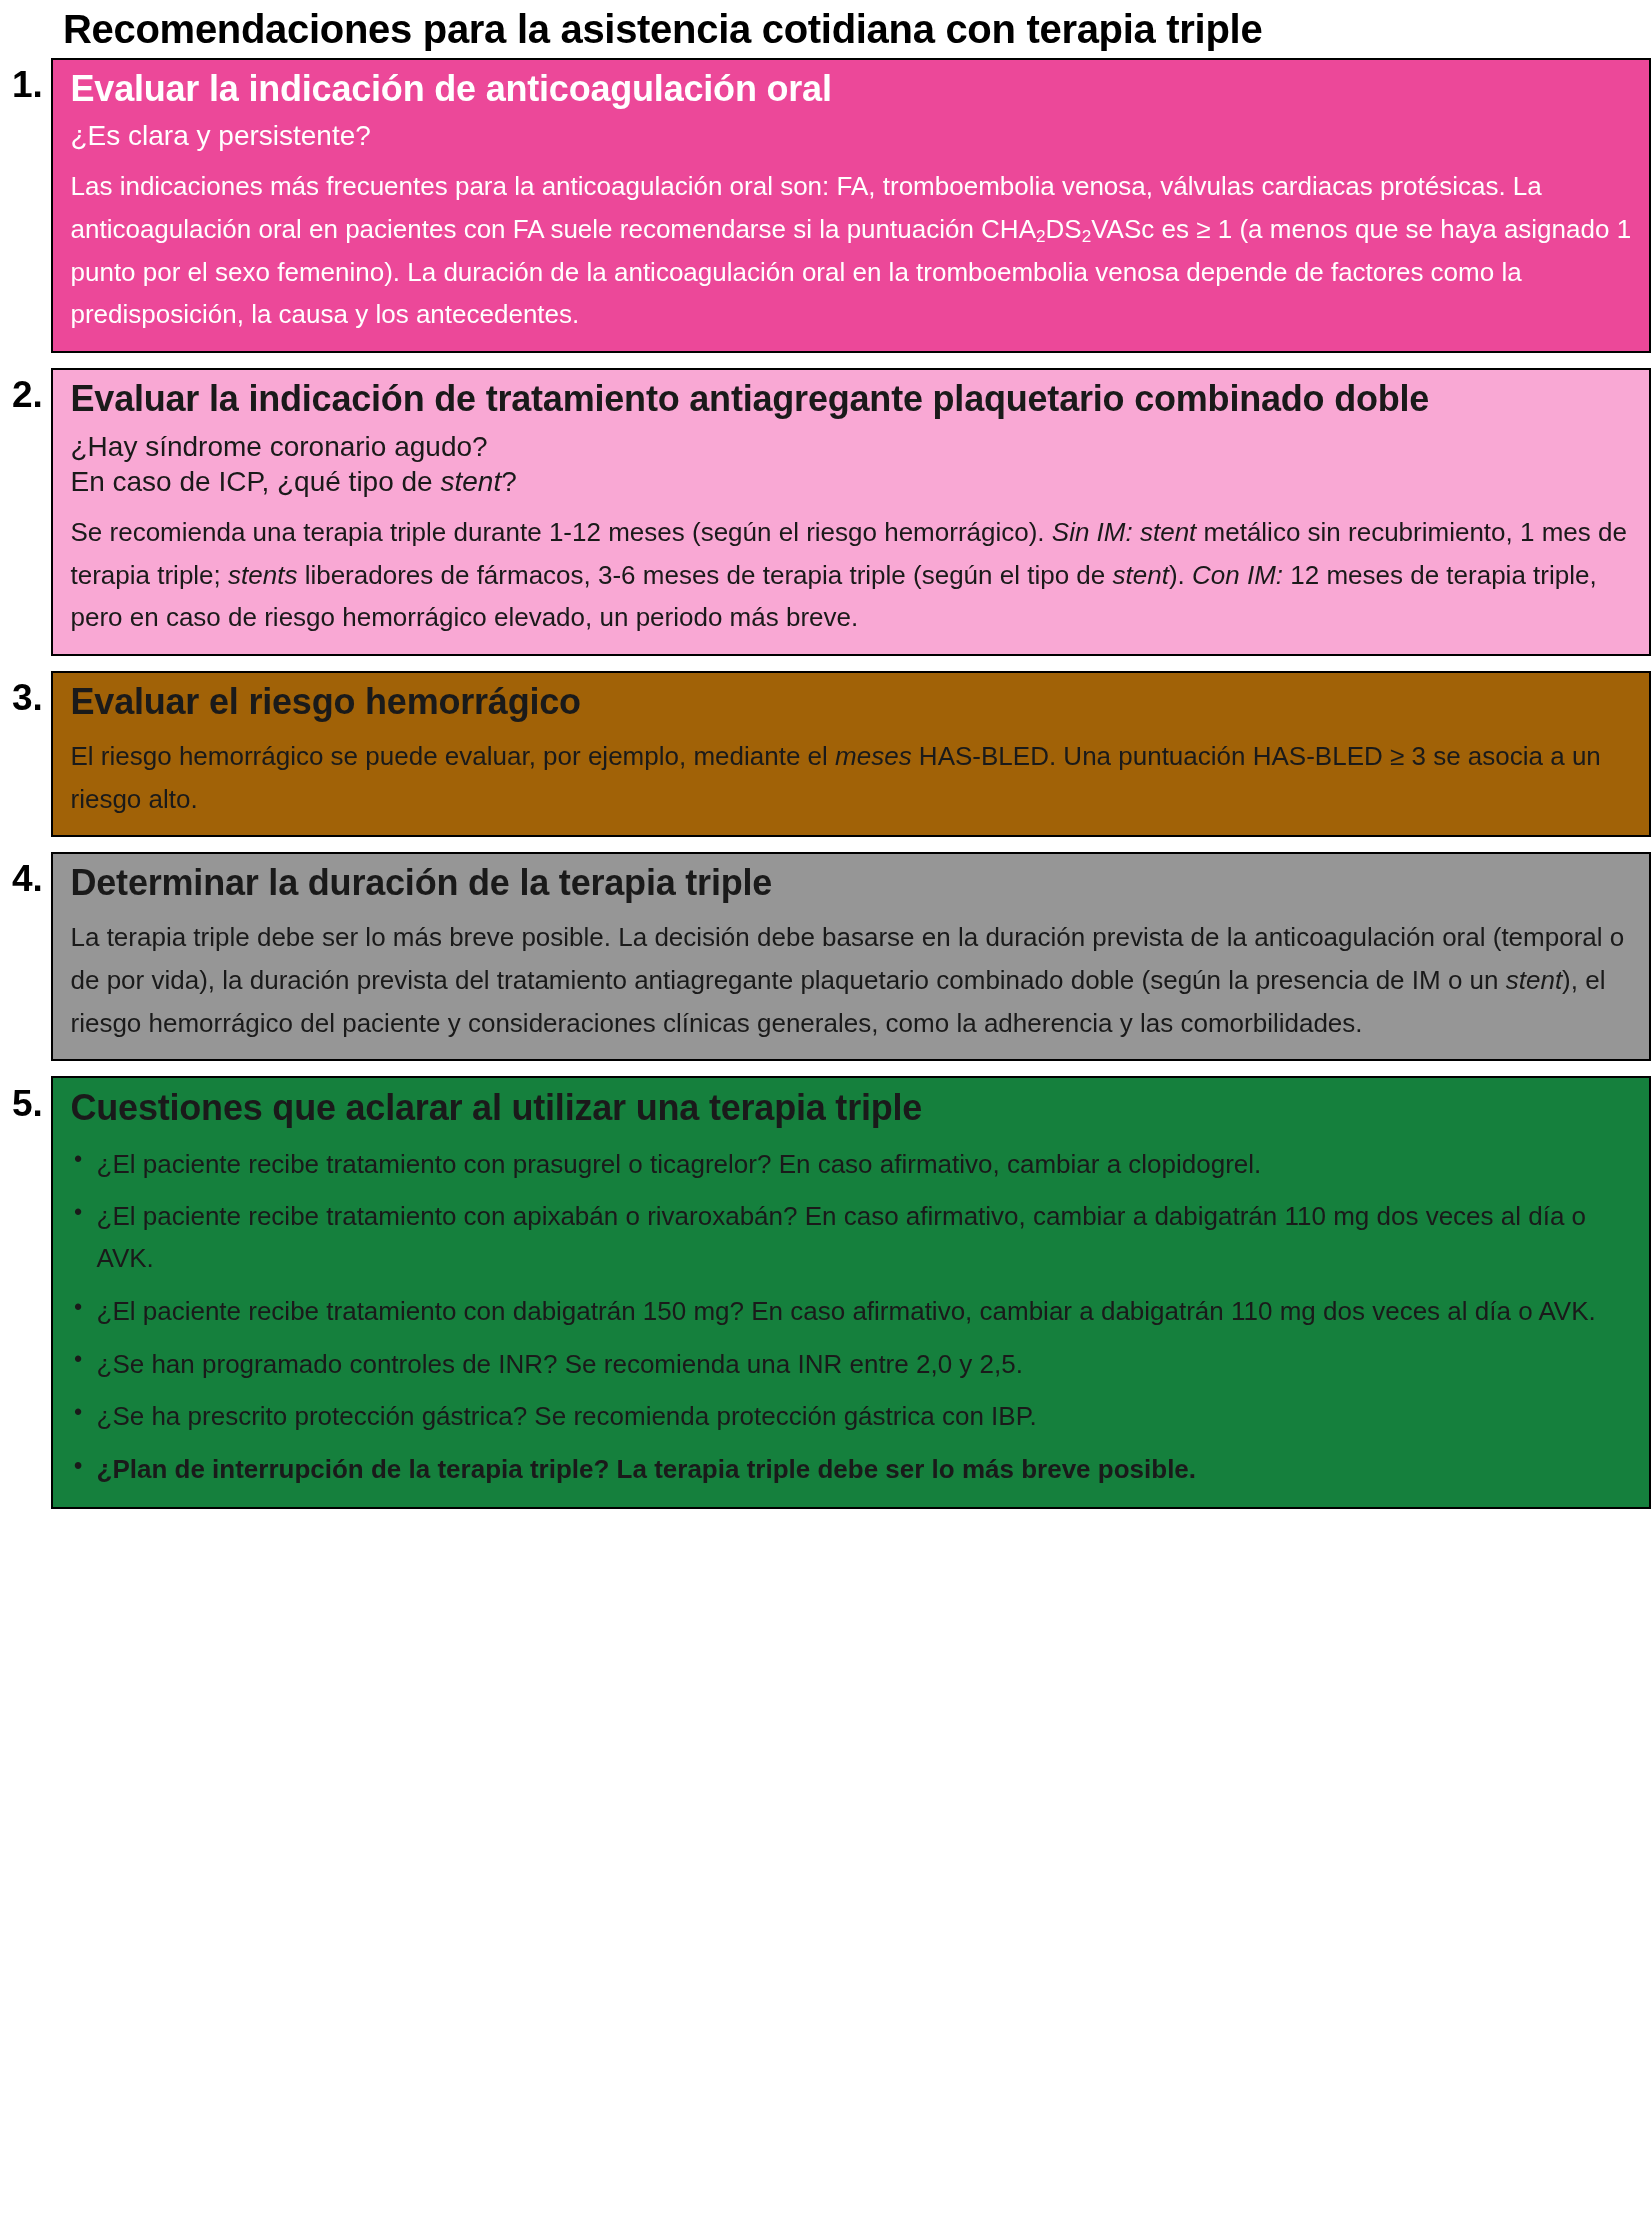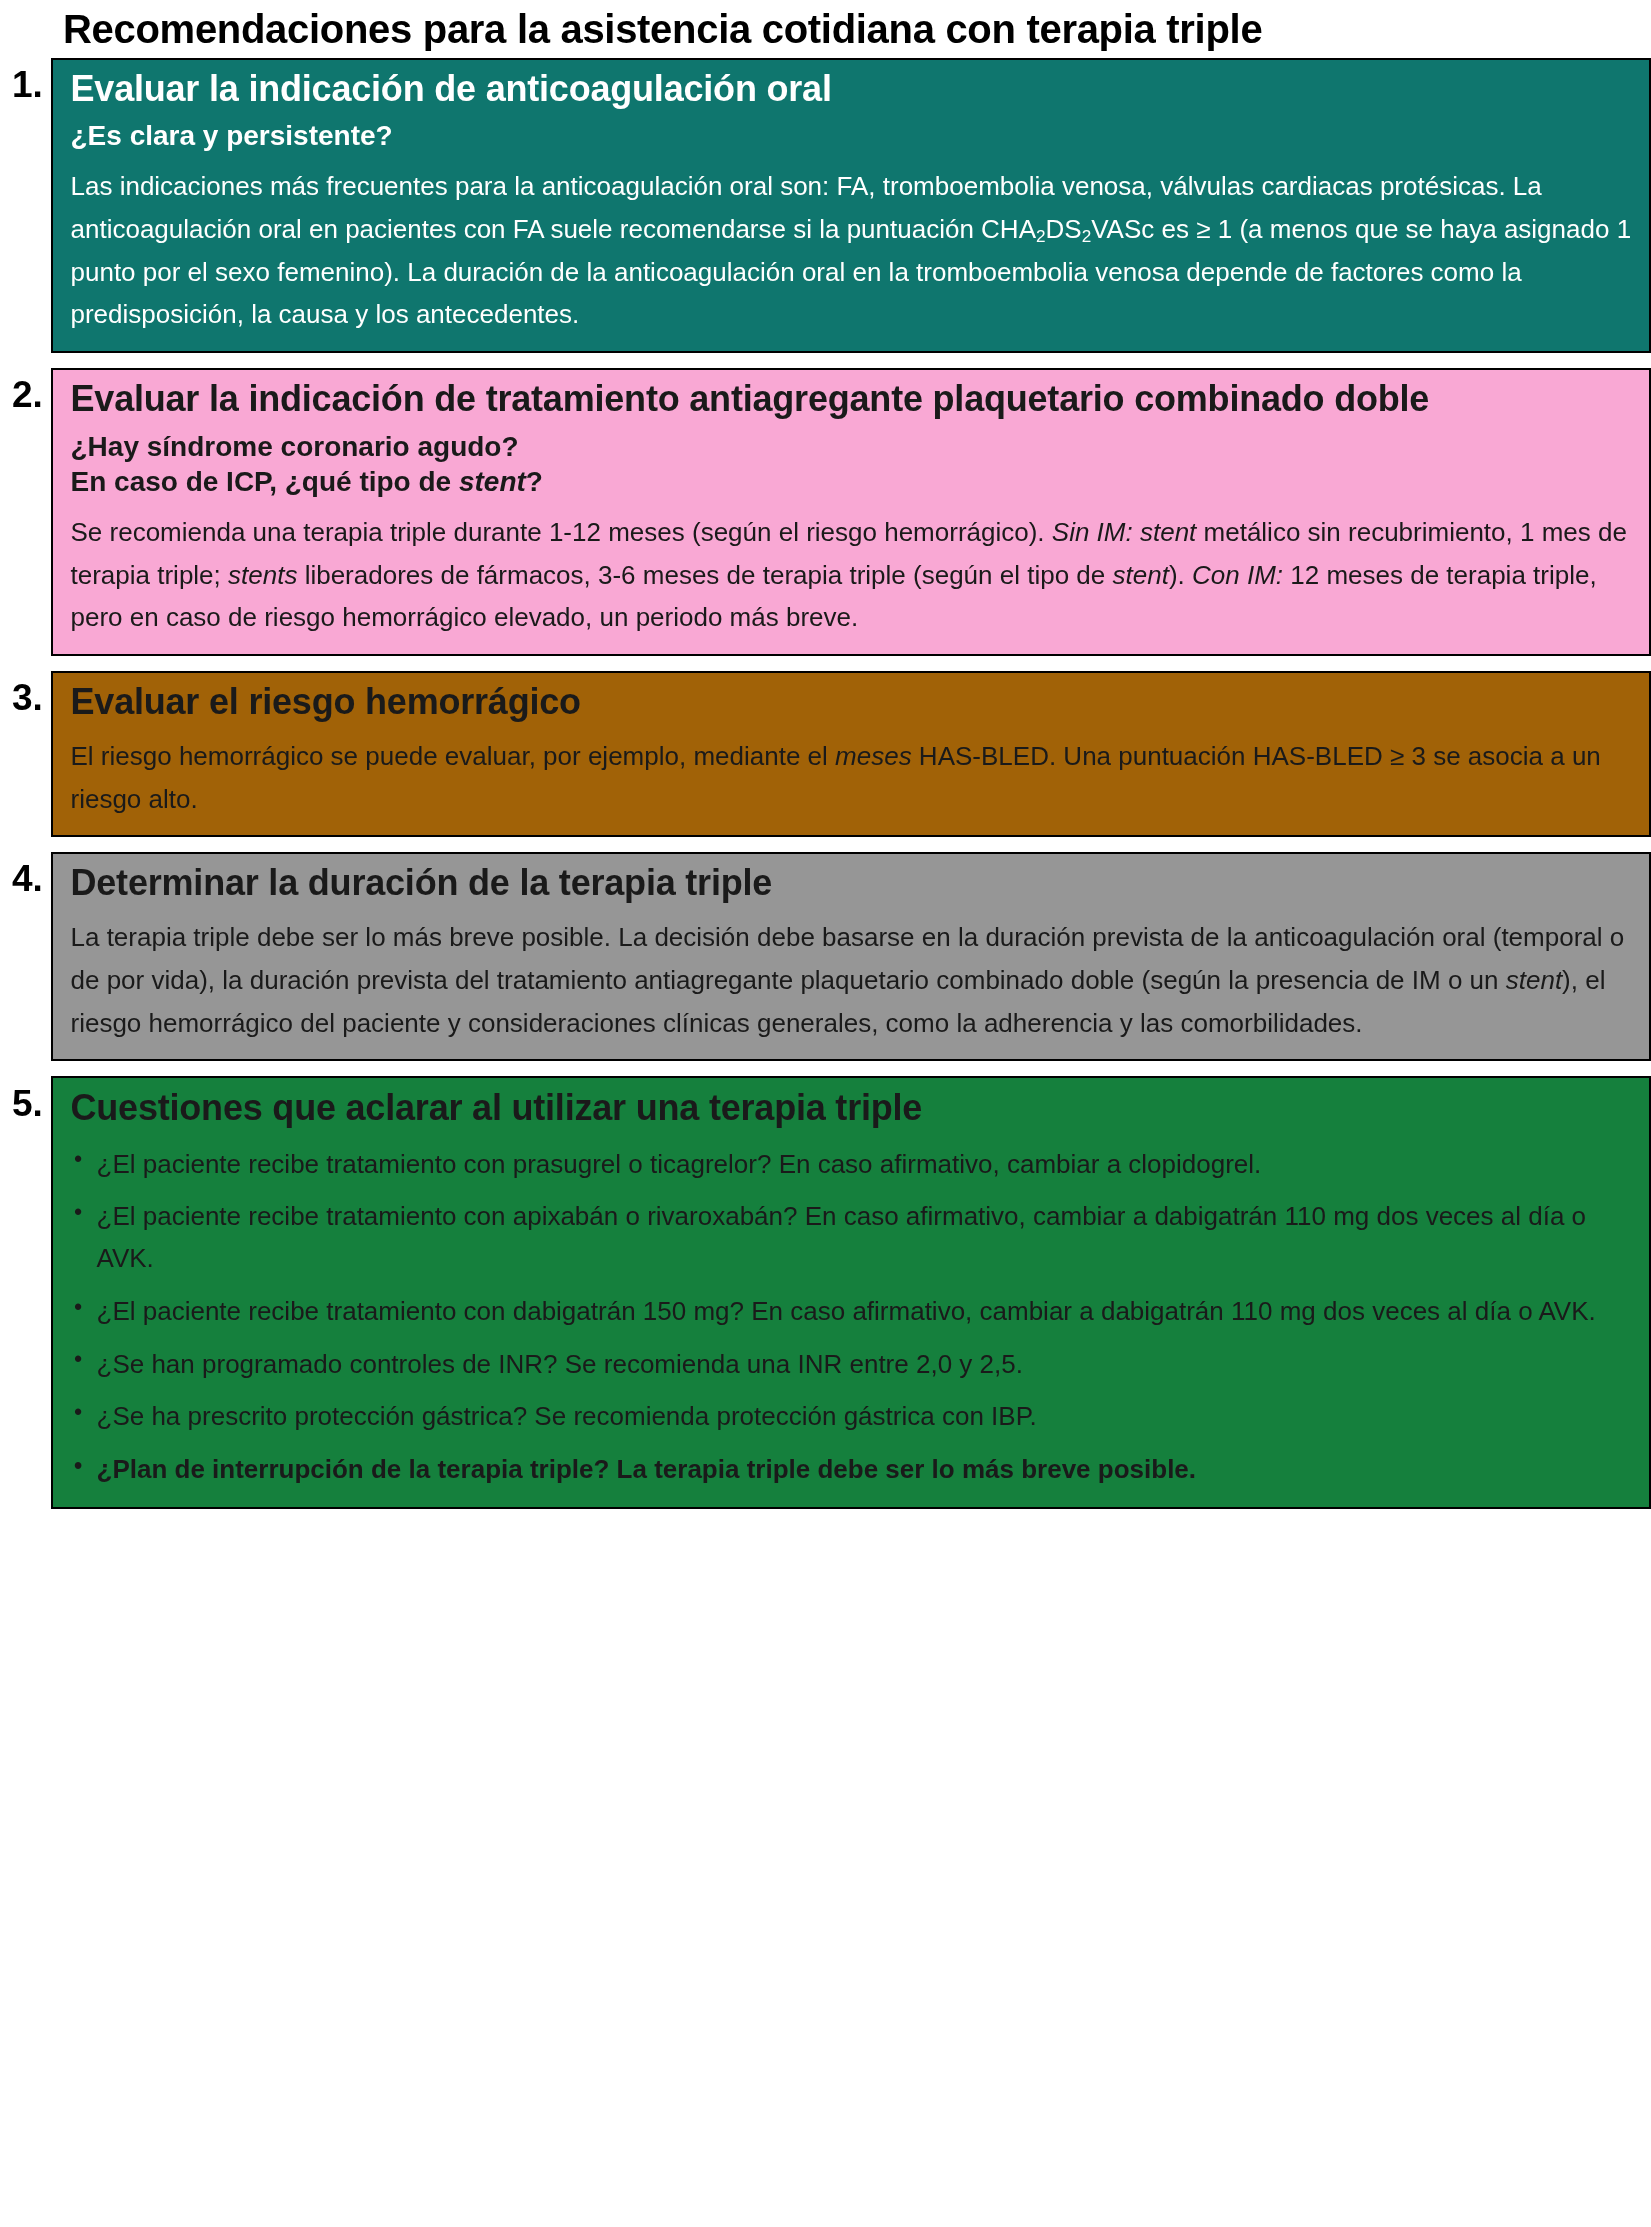--- a/index.html
+++ b/index.html
@@ -71,21 +71,21 @@
     margin: 0 0 2.3px 0;
     font-size: 36px;
     font-weight: bold;
     line-height: 1.14;
     letter-spacing: -0.2px;
   }
 
   .step-subtitle {
     margin: 10.5px 0 1.2px 0;
     font-size: 28px;
-    font-weight: bold;
+    font-weight: normal;
     line-height: 1.18;
   }
   .step-subtitle.tight { margin-top: 2.3px; }
 
   .step-body {
     margin: 13px 0 0 0;
     font-size: 26px;
     line-height: 1.64;
     font-weight: normal;
   }
@@ -108,21 +108,21 @@
     position: absolute;
     left: 3.5px;
     top: -1.2px;
     font-size: 23.4px;
   }
 
   i { font-style: italic; }
   sub { font-size: 0.66em; vertical-align: baseline; position: relative; top: 0.26em; }
 
   
-  .theme-red   { background: #0f766e; color: #ffffff; }
+  .theme-red   { background: #ec4899; color: #ffffff; }
   .theme-blue  { background: #f9a8d4; color: #1a1a1a; }
   .theme-green { background: #a16207; color: #1a1a1a; }
   .theme-gray  { background: #969696; color: #1a1a1a; }
   .theme-pink  { background: #15803d; color: #1a1a1a; }
 </style>
 </head>
 <body>
 
 <div class="page">
 

